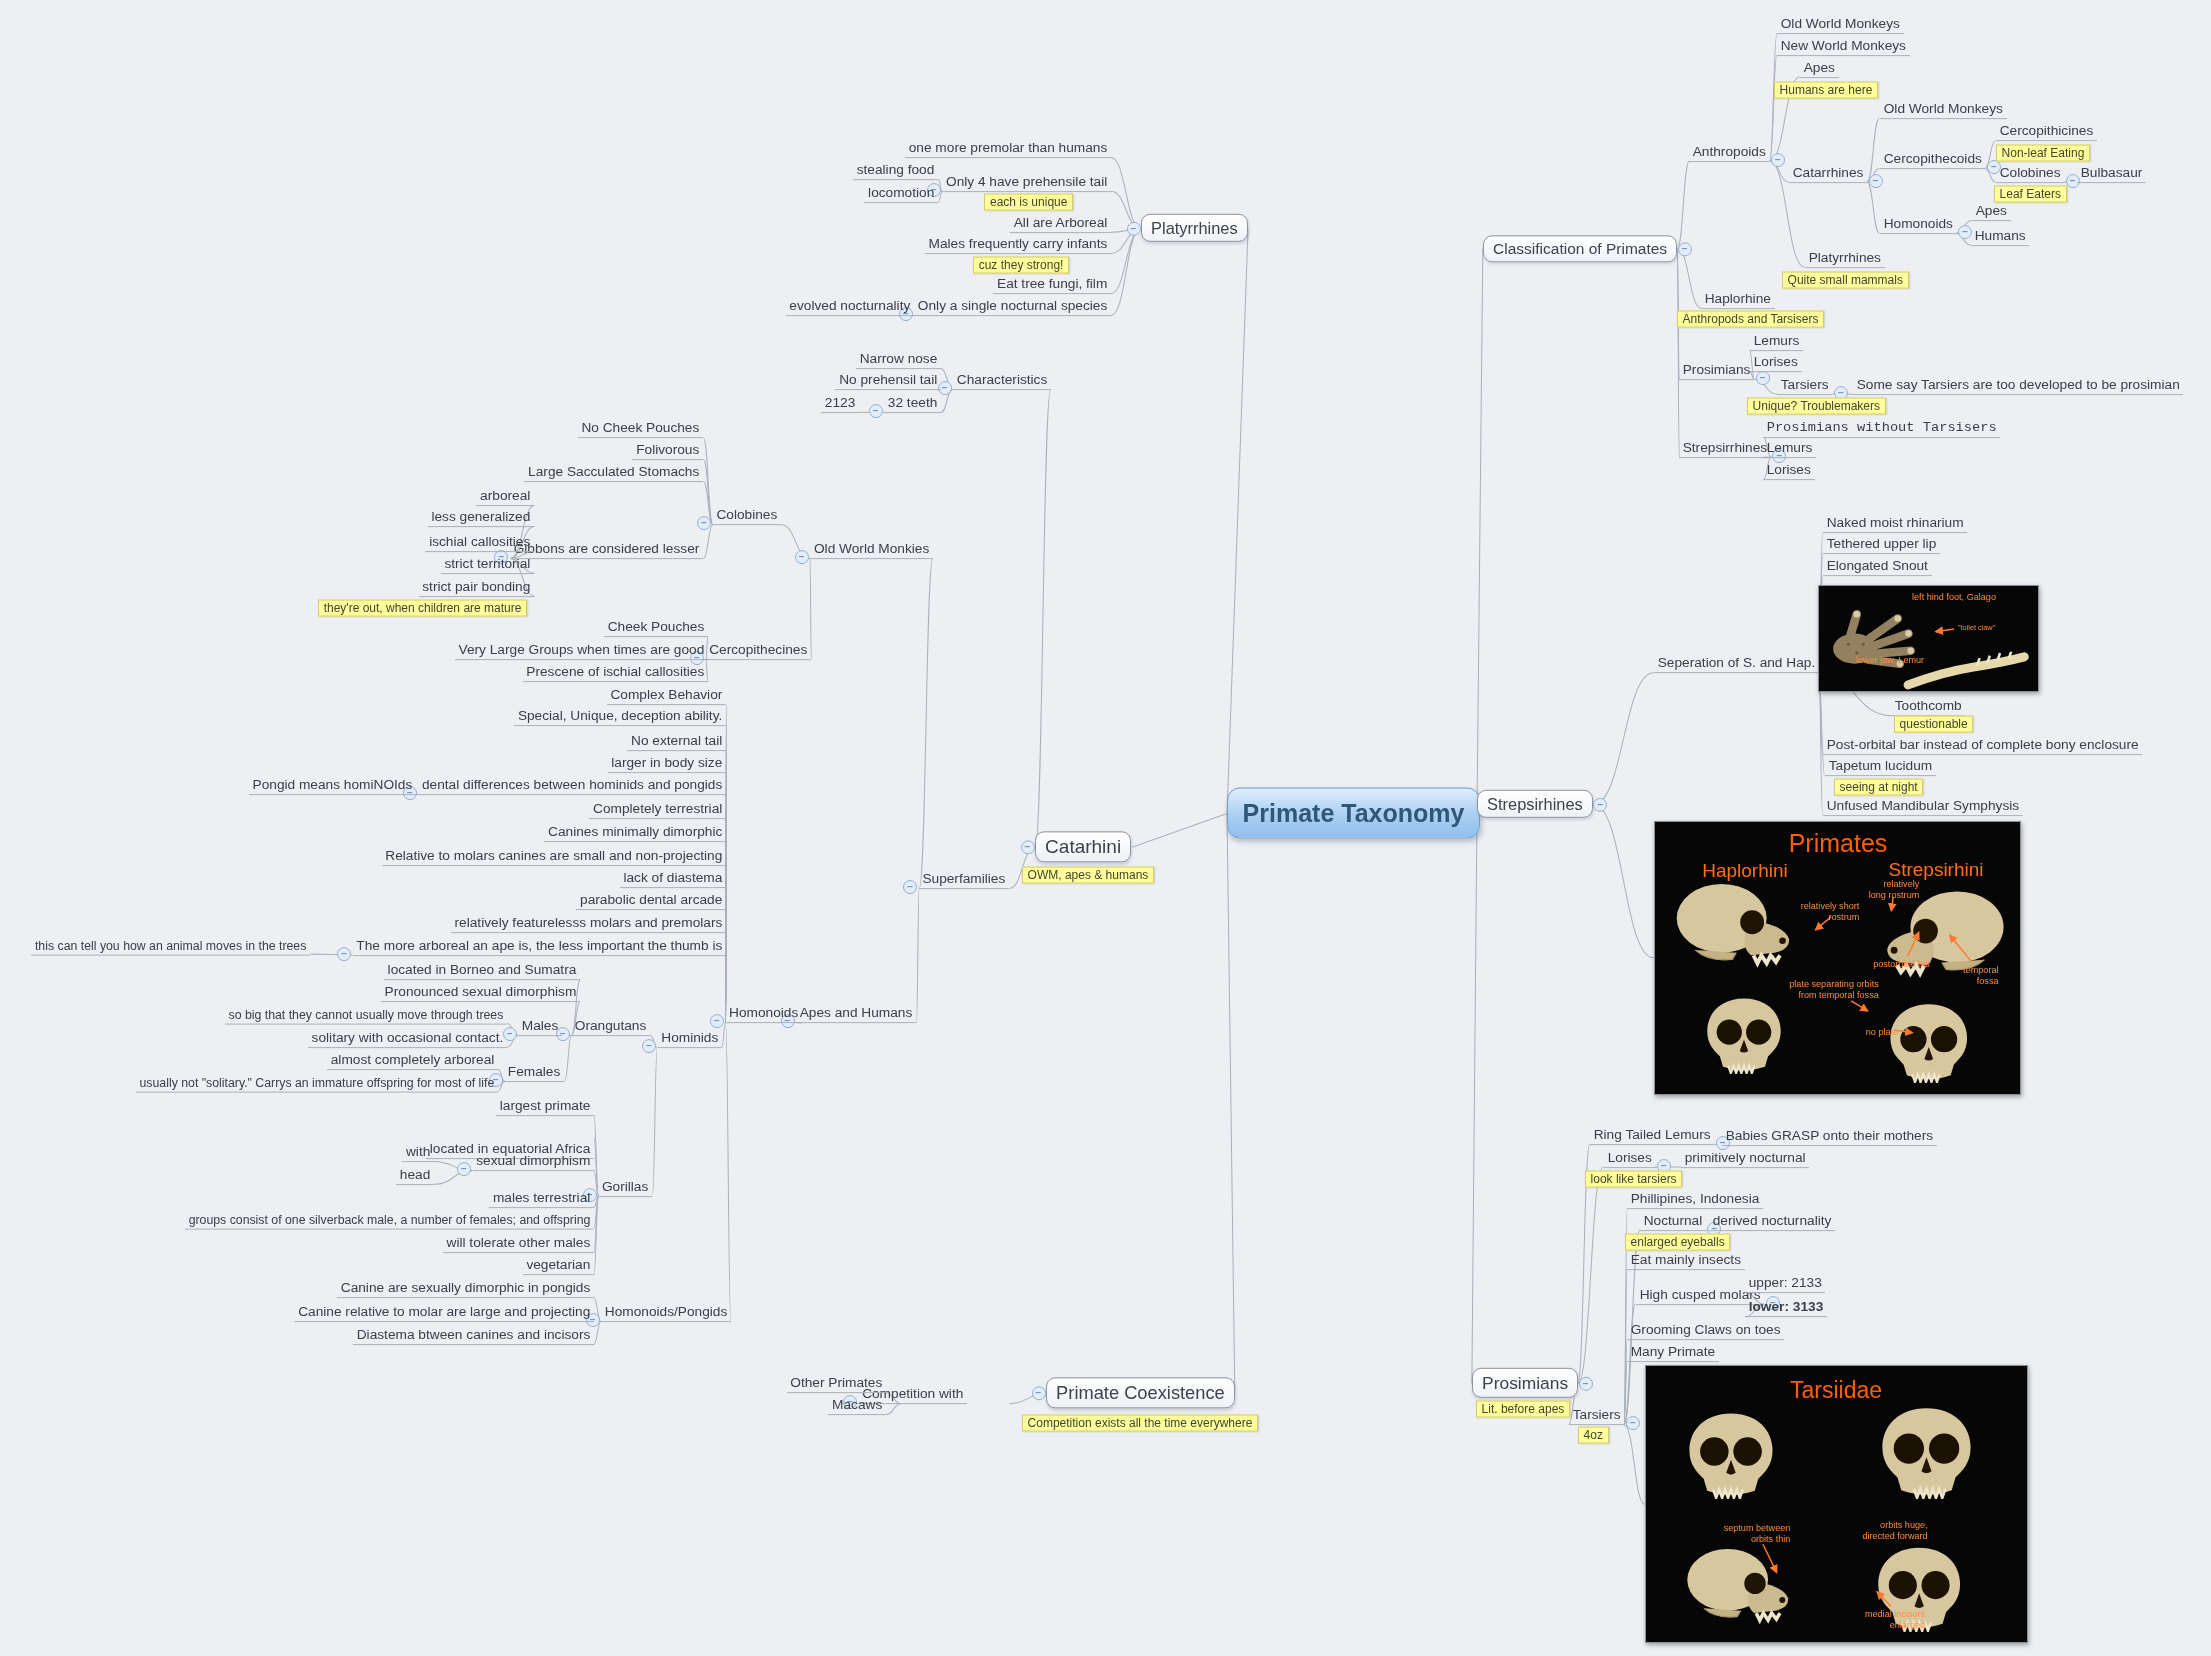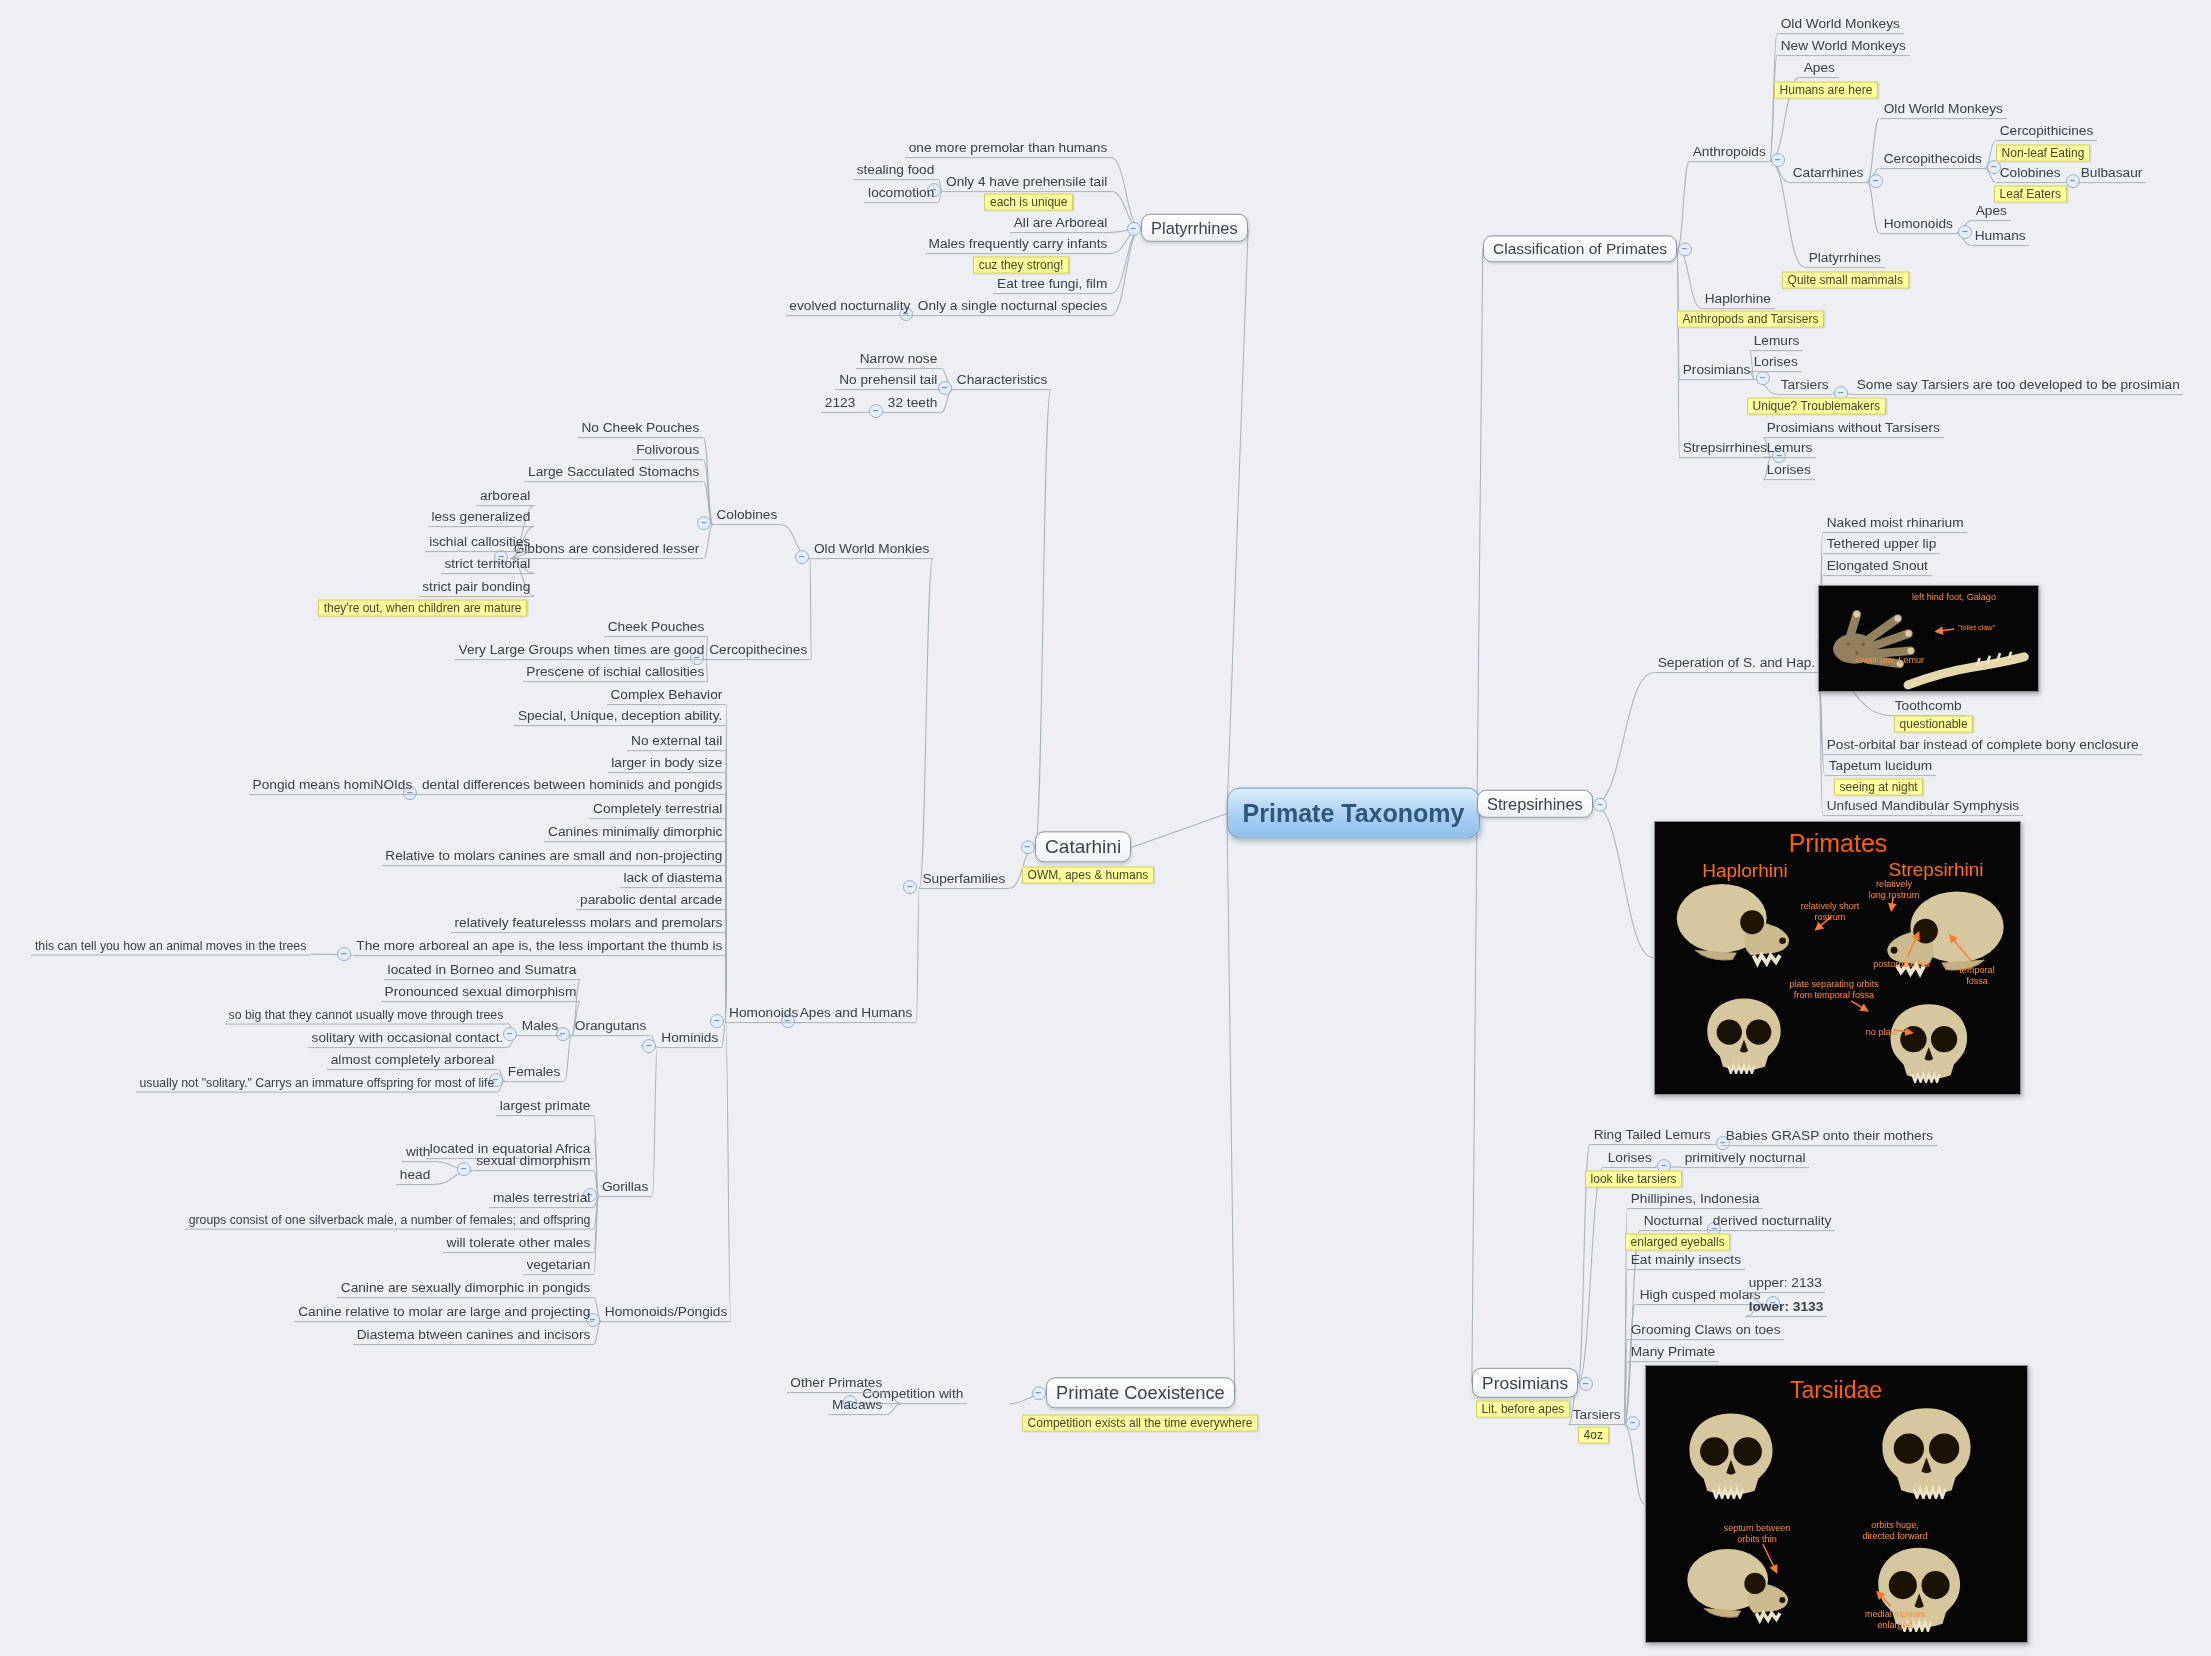--- a/index.html
+++ b/index.html
@@ -16,21 +16,21 @@
          border-bottom:1.1px solid #a9b1ba;white-space:nowrap;}
   .note{position:absolute;background:#feff9c;border:0.9px solid #d3cb6b;padding:0 4.6px 0.9px;
         font-size:12px;color:#45452f;white-space:nowrap;box-shadow:0.9px 0.9px 1.8px rgba(0,0,0,.15);}
   .bdg{position:absolute;width:12px;height:12px;border-radius:50%;background:#e3edf9;
        border:0.9px solid #93afd2;color:#7191b8;font-size:10px;line-height:11px;text-align:center;
        bottom:-6.4px;font-weight:bold;}
   .bl{left:-15.5px}.br{right:-15.5px}
   .bm{bottom:auto;top:50%;margin-top:-6.4px}
   .panel{position:absolute;background:#060606;border:0.9px solid #8a9099;box-shadow:0.9px 1.8px 4.6px rgba(0,0,0,.35);}
   .pcap{position:absolute;color:#ff8a3d;font-size:9.1px;line-height:1.2;white-space:pre-line;}
-  .pc{transform:translateX(-50%);text-align:center;}
+  .pc{transform:translateX(-50%);text-align:right;}
   .pbig{color:#ff7011;font-size:19px;}
   .pttl{color:#ff5f00;font-size:24px;}
   .pov{position:absolute;left:0;top:0;}
 </style>
 </head>
 <body>
 
 <div id="canvas">
   <svg id="edges" width="2211" height="1657" viewBox="0 0 2420 1813">
       <path d="M1343,890 L1366.046875,250" fill="none" stroke="#a8b0ba" stroke-width="1.1"></path>
@@ -268,21 +268,21 @@
     <div class="note" style="left: 1782px; top: 280px; transform: translateY(-50%);">Quite small mammals</div>
     <div class="topic" style="left: 1701px; top: 300px; transform: translateY(-50%);">Haplorhine</div>
     <div class="note" style="left: 1677px; top: 319px; transform: translateY(-50%);">Anthropods and Tarsisers</div>
     <div class="topic" style="left: 1679px; top: 371px; transform: translateY(-50%);">Prosimians<span class="bdg br">−</span></div>
     <div class="topic" style="left: 1750px; top: 342px; transform: translateY(-50%);">Lemurs</div>
     <div class="topic" style="left: 1750px; top: 363px; transform: translateY(-50%);">Lorises</div>
     <div class="topic" style="left: 1777px; top: 386px; transform: translateY(-50%);">Tarsiers<span class="bdg br">−</span></div>
     <div class="topic" style="left: 1853px; top: 386px; transform: translateY(-50%);">Some say Tarsiers are too developed to be prosimian</div>
     <div class="note" style="left: 1747px; top: 406px; transform: translateY(-50%);">Unique? Troublemakers</div>
     <div class="topic" style="left: 1679px; top: 449px; transform: translateY(-50%);">Strepsirrhines<span class="bdg br">−</span></div>
-    <div class="topic" style="left: 1763px; top: 429px; transform: translateY(-50%);">Prosimians without Tarsisers</div>
+    <div class="topic" style="left: 1763px; top: 429px; transform: translateY(-50%); font-family: Liberation Mono, monospace;">Prosimians without Tarsisers</div>
     <div class="topic" style="left: 1763px; top: 449px; transform: translateY(-50%);">Lemurs</div>
     <div class="topic" style="left: 1763px; top: 471px; transform: translateY(-50%);">Lorises</div>
     <div class="topic" style="left: 1654px; top: 664px; transform: translateY(-50%);">Seperation of S. and Hap.<span class="bdg br">−</span></div>
     <div class="topic" style="left: 1823px; top: 524px; transform: translateY(-50%);">Naked moist rhinarium</div>
     <div class="topic" style="left: 1823px; top: 545px; transform: translateY(-50%);">Tethered upper lip</div>
     <div class="topic" style="left: 1823px; top: 567px; transform: translateY(-50%);">Elongated Snout</div>
     <div class="panel" style="width: 219px; height: 105px; left: 1818px; top: 585px;">
       <svg class="pov" width="219" height="105" viewBox="0 0 240 115">
         <defs>
           <marker id="ah-galago-panel" markerWidth="7" markerHeight="7" refX="5" refY="3" orient="auto">

